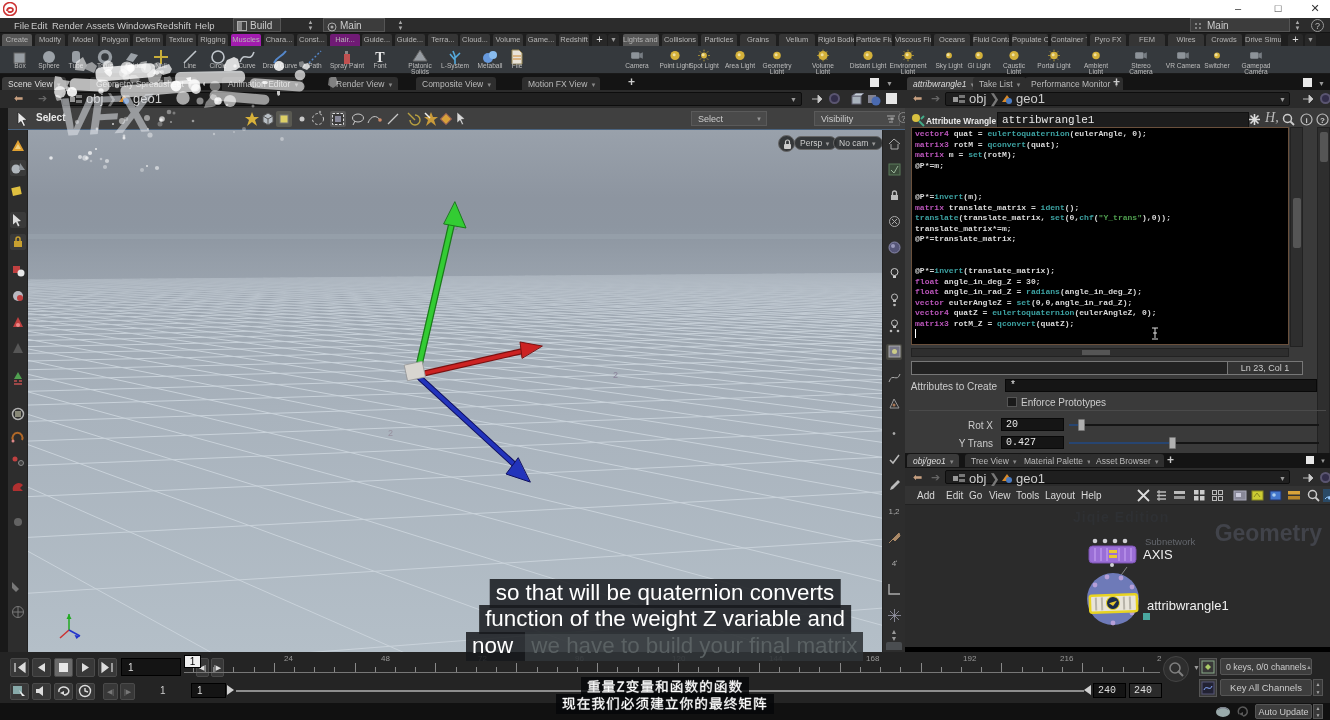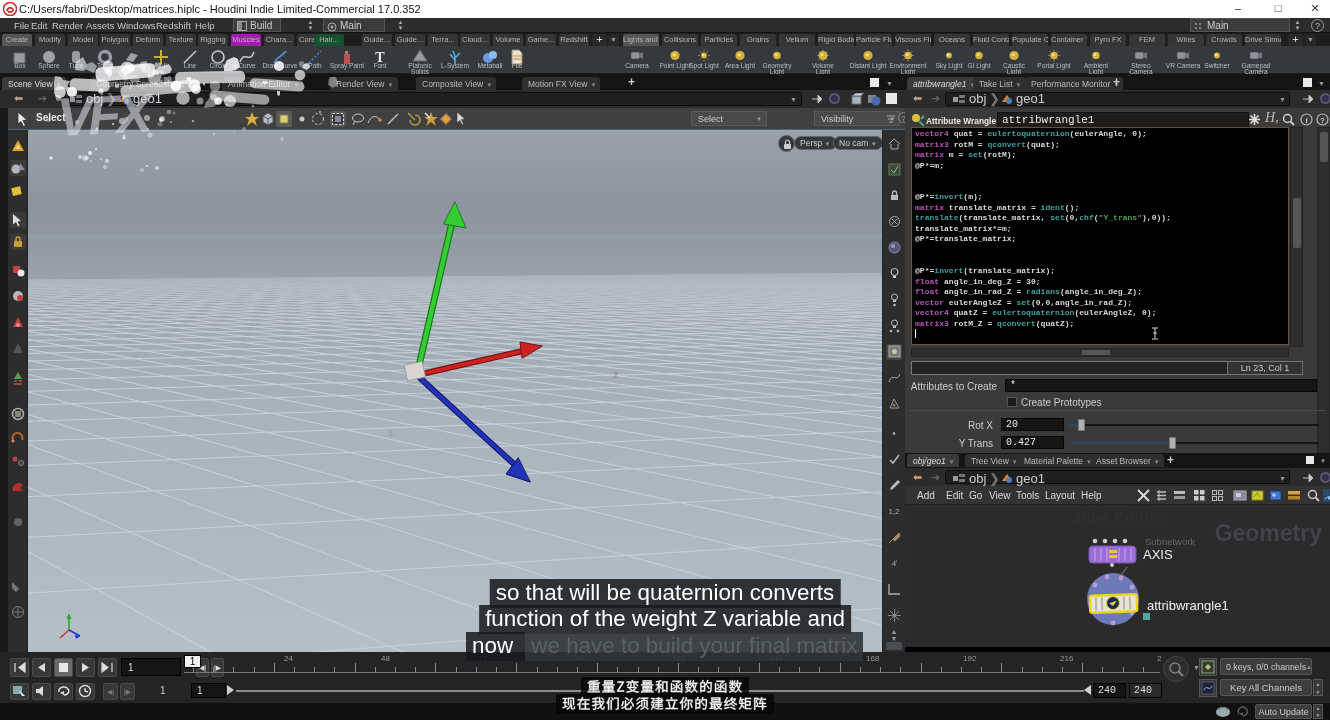--- a/index.html
+++ b/index.html
@@ -87,21 +87,20 @@
 .sub span { background:rgba(22,25,28,0.85); padding:1px 6px 3px 6px; }
 .cnline { position:absolute; text-align:center; }
 </style></head>
 <body>
 
 <div class="abs" id="titlebar">
   <svg class="abs" style="left:3px;top:2px" width="14" height="14">
       <circle cx="7" cy="7" r="6.5" fill="#fff" stroke="#c33" stroke-width="1.5"></circle>
       <path d="M4 9 C4 5 10 5 10 8 C10 10 6 11 5 9" fill="none" stroke="#c33" stroke-width="1.8"></path>
     </svg>
-  <div class="txt">C:/Users/fabri/Desktop/matrices.hiplc - Houdini Indie Limited-Commercial 17.0.352</div>
   <div class="winbtn" style="right:85px">–</div>
   <div class="winbtn" style="right:45px">□</div>
   <div class="winbtn" style="right:8px">✕</div>
 </div>
 
 <div class="abs" id="menubar">
   <div class="mitem" style="left:14px">File</div>
   <div class="mitem" style="left:31px">Edit</div>
   <div class="mitem" style="left:52px">Render</div>
   <div class="mitem" style="left:86px">Assets</div>
@@ -138,21 +137,21 @@
     <div class="stab" style="left:2px;width:30px;background:#555">Create</div>
 <div class="stab" style="left:35px;width:30px;background:#353535">Modify</div>
 <div class="stab" style="left:68px;width:30px;background:#353535">Model</div>
 <div class="stab" style="left:100px;width:30px;background:#353535">Polygon</div>
 <div class="stab" style="left:133px;width:30px;background:#353535">Deform</div>
 <div class="stab" style="left:166px;width:30px;background:#353535">Texture</div>
 <div class="stab" style="left:198px;width:30px;background:#353535">Rigging</div>
 <div class="stab" style="left:231px;width:30px;background:#a21caf">Muscles</div>
 <div class="stab" style="left:264px;width:30px;background:#353535">Chara...</div>
 <div class="stab" style="left:297px;width:30px;background:#353535">Const...</div>
-<div class="stab" style="left:314px;width:30px;background:#14532d">Hair...</div>
+<div class="stab" style="left:330px;width:30px;background:#701a75">Hair...</div>
 <div class="stab" style="left:362px;width:30px;background:#353535">Guide...</div>
 <div class="stab" style="left:395px;width:30px;background:#353535">Guide...</div>
 <div class="stab" style="left:428px;width:30px;background:#353535">Terra...</div>
 <div class="stab" style="left:460px;width:30px;background:#353535">Cloud...</div>
 <div class="stab" style="left:493px;width:30px;background:#353535">Volume</div>
 <div class="stab" style="left:526px;width:30px;background:#353535">Game...</div>
 <div class="stab" style="left:559px;width:30px;background:#353535">Redshift</div>
 <div class="stab" style="left:592px;width:15px;background:#282828;color:#ddd;font-size:11px;line-height:11px">+</div>
 <div class="stab" style="left:608px;width:11px;background:#282828;color:#999;font-size:7px">▼</div>
 <div class="stab" style="left:623px;width:36px;background:#555">Lights and C.</div>
@@ -920,21 +919,21 @@
   </div>
   <div class="abs" style="left:6px;top:240px;width:378px;height:9px;background:#2e2e2e;border:1px solid #222">
       <div style="position:absolute;left:170px;top:1px;width:28px;height:5px;background:#555"></div>
     </div>
   <div id="lnbar">
       <div id="lnbox">Ln 23, Col 1</div>
     </div>
   <div class="plabel" style="left:0px;top:273px;width:92px">Attributes to Create</div>
   <div class="pinput" style="left:100px;top:271px;width:312px">*</div>
   <div class="checkbox" style="left:102px;top:289px"></div>
-  <div class="plabel" style="left:116px;top:289px;width:120px;text-align:left">Create Prototypes</div>
+  <div class="plabel" style="left:116px;top:289px;width:120px;text-align:left">Enforce Prototypes</div>
   <div class="abs" style="left:4px;top:302px;width:417px;height:1px;background:#4a4a4a"></div>
   <div class="plabel" style="left:0px;top:312px;width:88px">Rot X</div>
   <div class="pinput" style="left:96px;top:310px;width:63px">20</div>
   <div class="slider" style="left:164px;top:316px;width:250px"></div>
   <div class="sliderb" style="left:164px;top:316px;width:12px"></div>
   <div class="shandle" style="left:173px;top:311px"></div>
   <div class="plabel" style="left:0px;top:330px;width:88px">Y Trans</div>
   <div class="pinput" style="left:96px;top:328px;width:63px">0.427</div>
   <div class="slider" style="left:164px;top:334px;width:250px"></div>
   <div class="sliderb" style="left:164px;top:334px;width:103px"></div>

